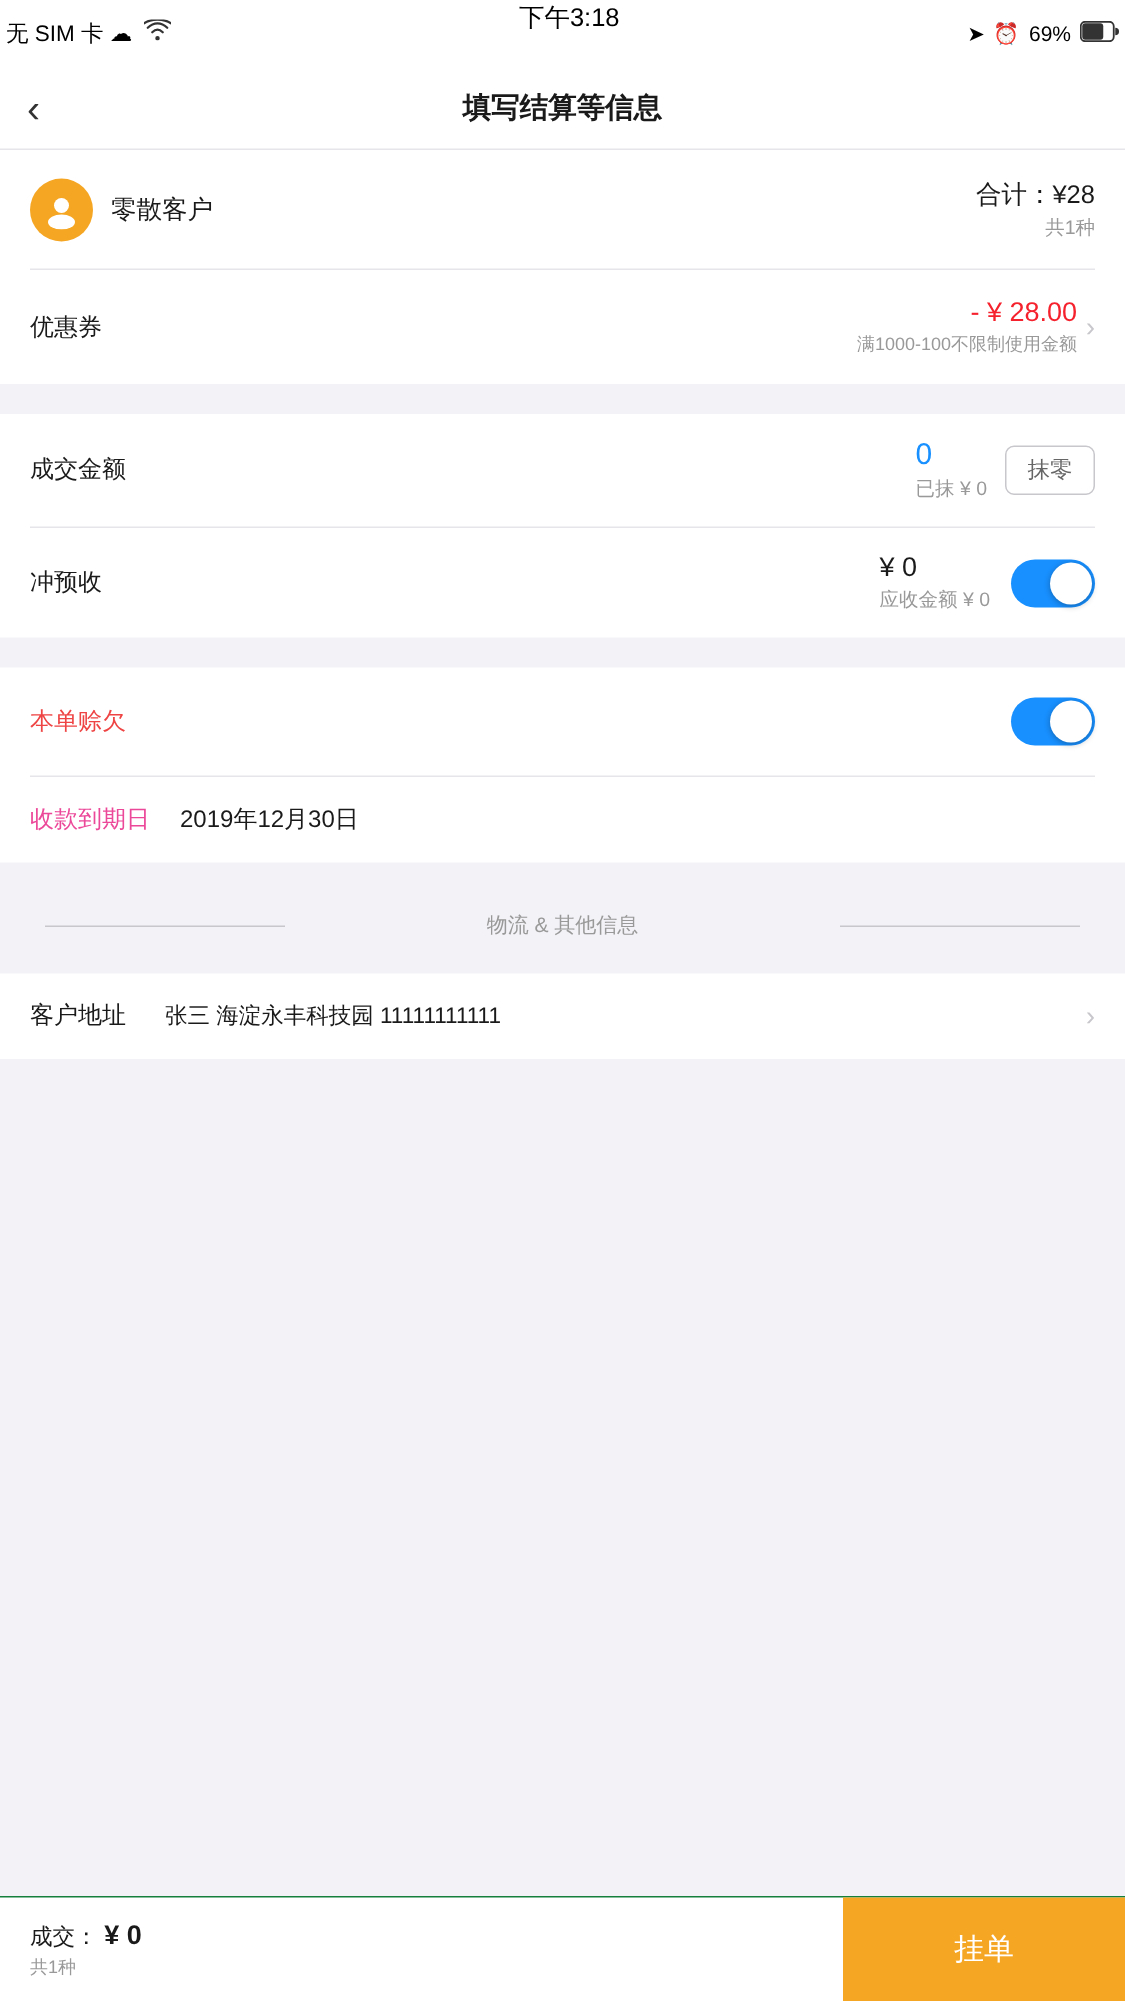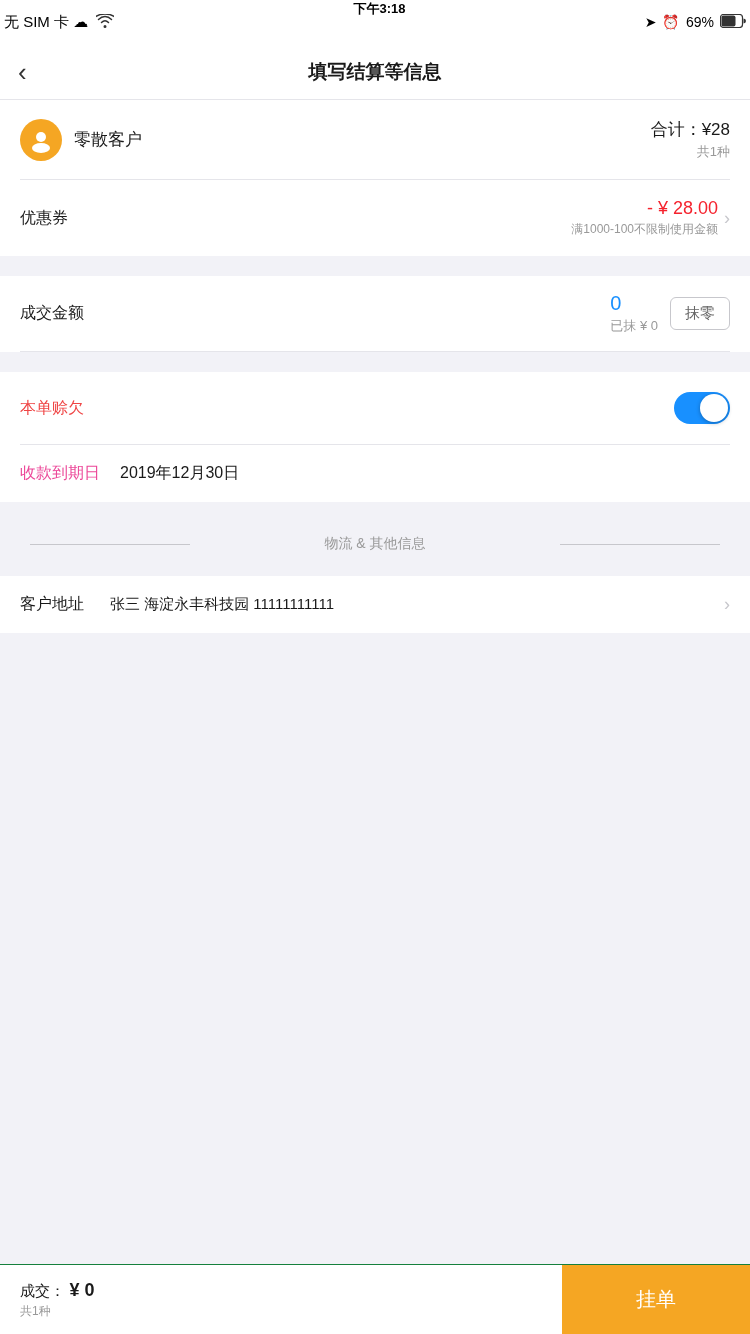--- a/index.html
+++ b/index.html
@@ -17,21 +17,21 @@
     .status-bar {
       height: 44px;
       background: #fff;
       display: flex;
       justify-content: space-between;
       padding: 0 4px;
       font-size: 15px;
       font-weight: 500;
     }
     .status-left { display: flex; align-items: center; gap: 8px; }
-    .status-center { font-size: 13px; font-weight: 700; }
+    .status-center { font-size: 17px; font-weight: 400; }
     .status-right { display: flex; align-items: center; gap: 6px; font-size: 14px; }
 
     
     .nav-bar {
       height: 56px;
       background: #fff;
       display: flex;
       align-items: center;
       justify-content: center;
       border-bottom: 1px solid #e5e5ea;
@@ -445,20 +445,32 @@
       <div>
         <div class="field-value">0</div>
         <div class="field-sub">已抹  ¥ 0</div>
       </div>
       <button class="btn-round">抹零</button>
     </div>
   </div>
 
   <div class="divider"></div>
 
+  <div class="flush-row">
+    <span class="flush-label">冲预收</span>
+    <div class="flush-right">
+      <div>
+        <div class="field-value-black">¥ 0</div>
+        <div class="field-sub">应收金额 ¥ 0</div>
+      </div>
+      <div class="toggle">
+        <div class="toggle-knob"></div>
+      </div>
+    </div>
+  </div>
 </div>
 
 <div class="section-gap"></div>
 
 <div class="section">
   <div class="debt-row">
     <span class="debt-label">本单赊欠</span>
     <div class="toggle">
       <div class="toggle-knob"></div>
     </div>

